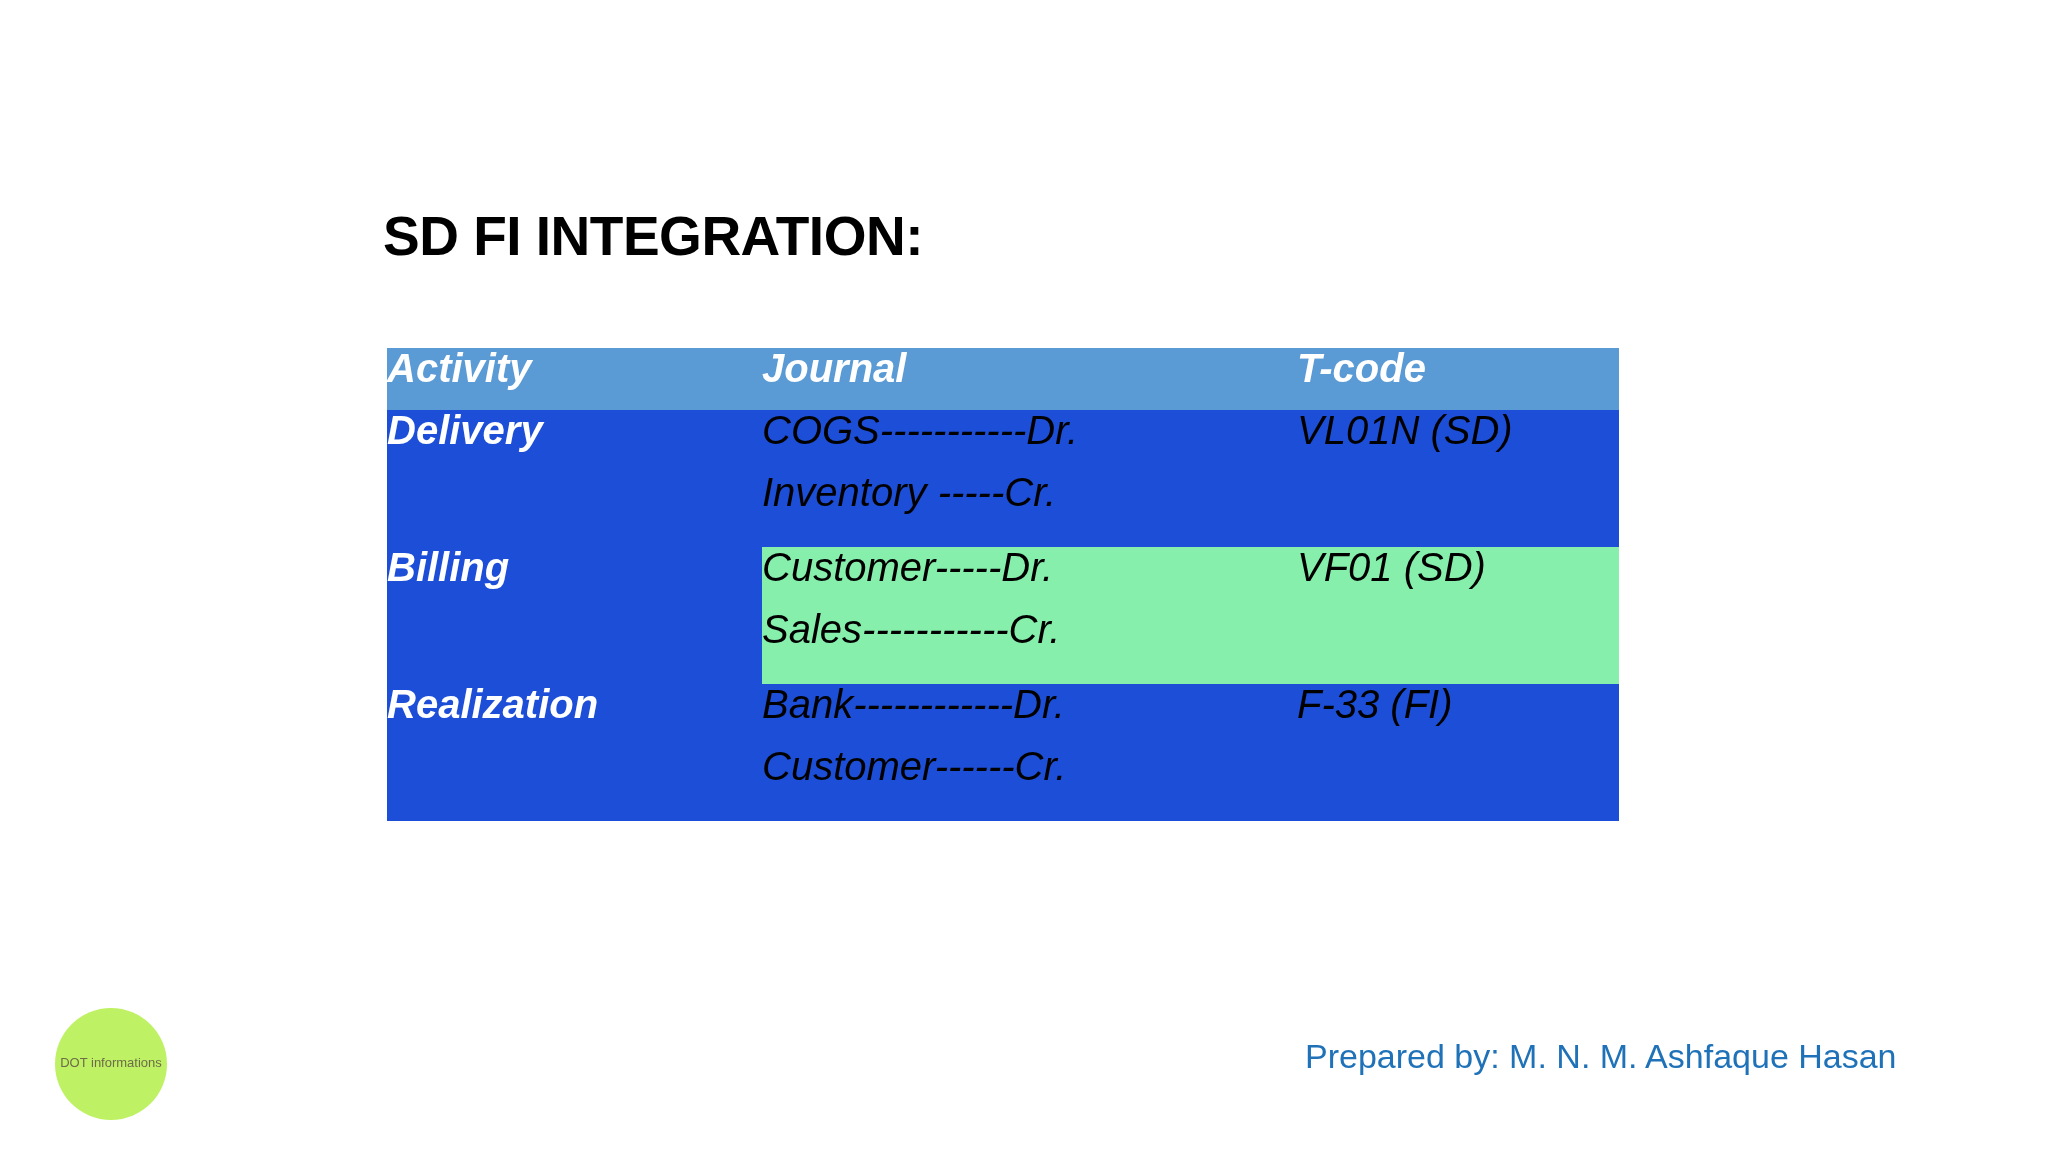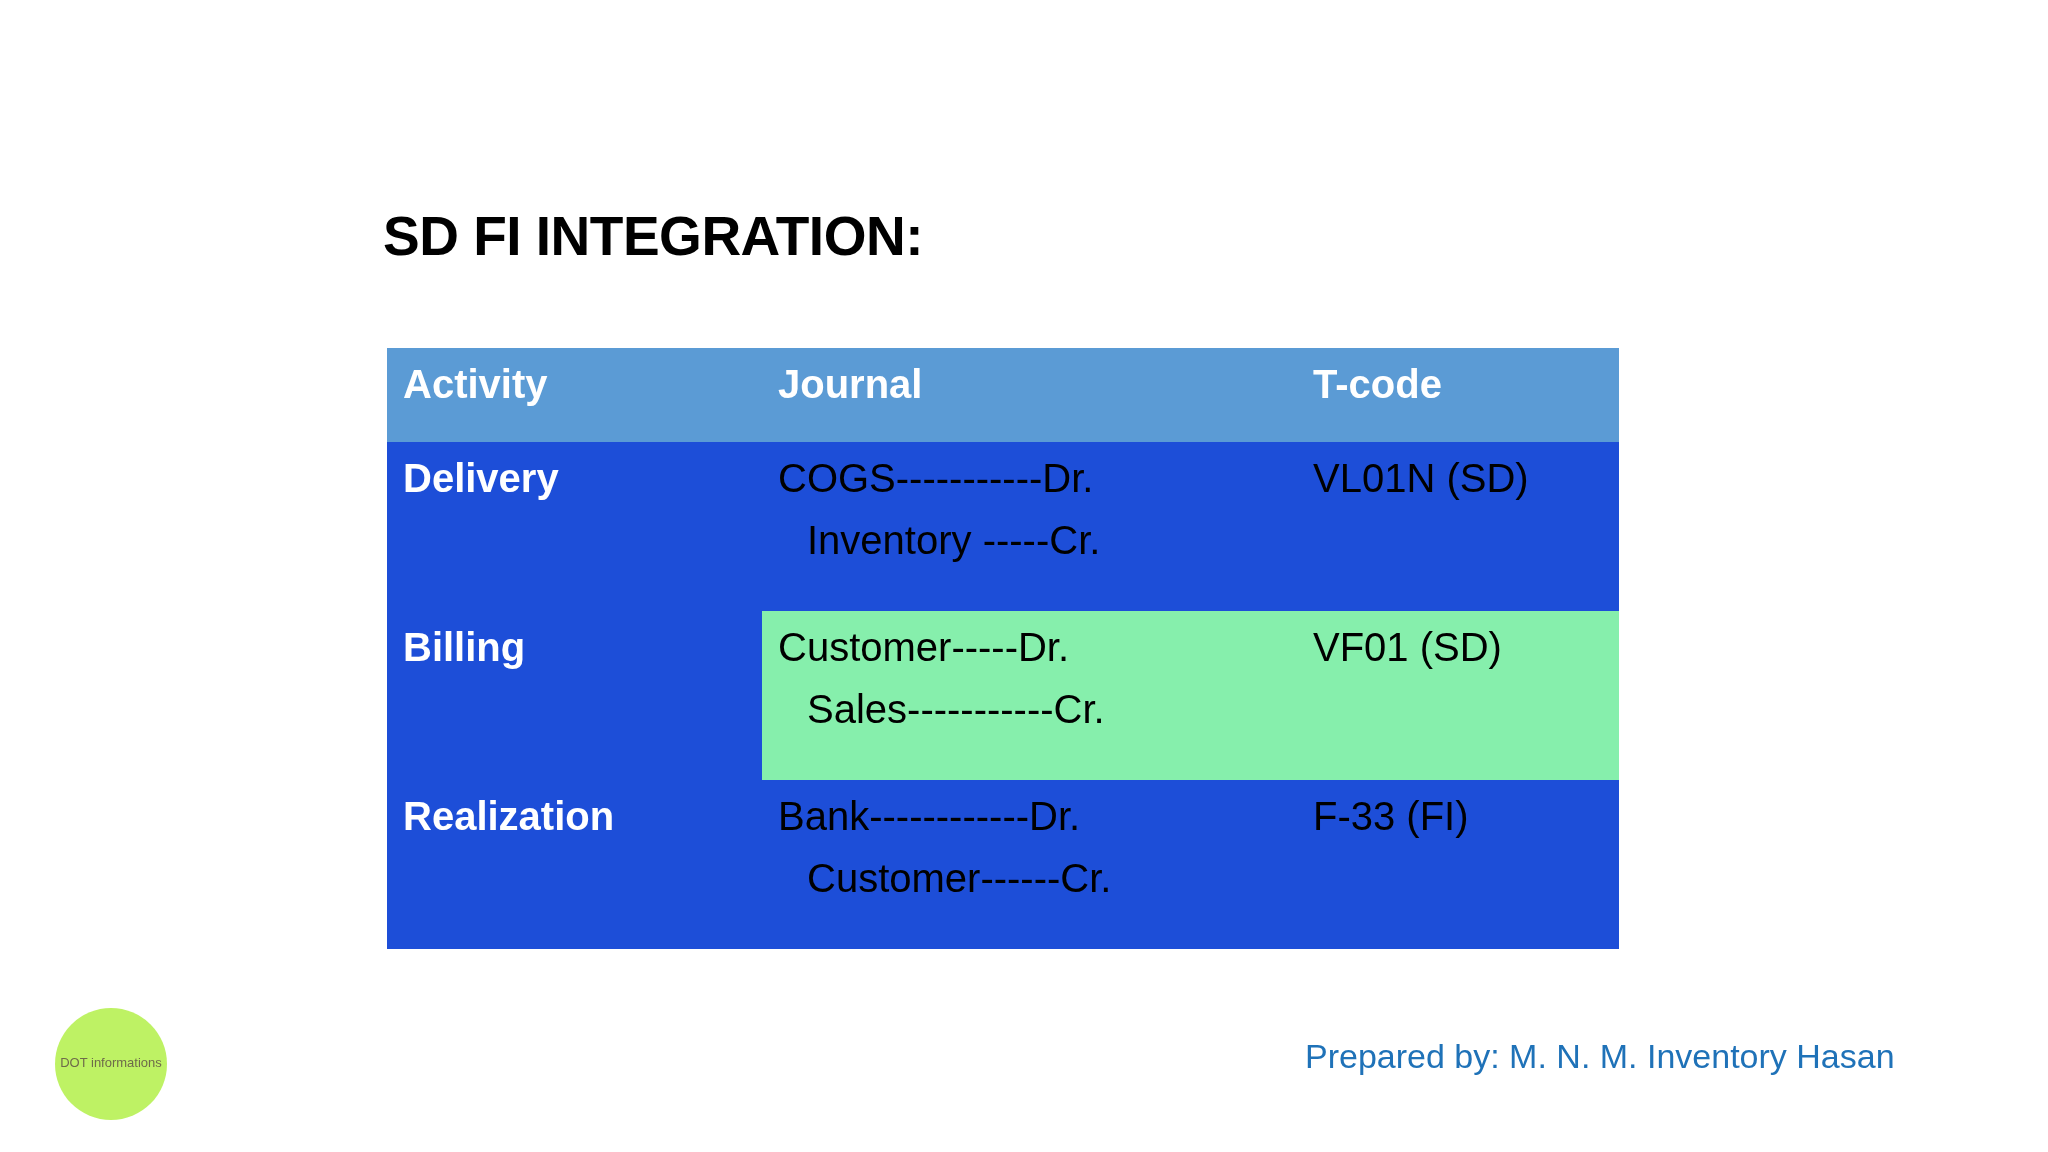--- a/index.html
+++ b/index.html
@@ -49,23 +49,24 @@
     border-spacing: 0;
     table-layout: fixed;
   }
   table.fi-table col.c-activity { width: 375px; }
   table.fi-table col.c-journal  { width: 535px; }
   table.fi-table col.c-tcode    { width: 322px; }
 
   table.fi-table th,
   table.fi-table td {
     vertical-align: top;
-    padding: 16px;
+    padding: 0;
     border: 0;
     background-clip: padding-box;
+    font-style: italic;
   }
 
   
   thead th {
     background: #5B9BD5;
     color: #ffffff;
     font-weight: bold;
     font-size: 40px;
     line-height: 1.0;
     height: 62px;
@@ -101,21 +102,21 @@
   td.journal-cell { border-right: 4px solid #ffffff; }
   tr.last-row td.journal-cell,
   tr.last-row td.tcode-cell { border-bottom: 0; }
 
   tr.shade-a td.journal-cell,
   tr.shade-a td.tcode-cell { background: #1d4ed8; }
   tr.shade-b td.journal-cell,
   tr.shade-b td.tcode-cell { background: #86efac; }
 
   .jline { display: block; white-space: pre; }
-  .jline.second { margin-top: 22px; margin-left: 29px; }
+  .jline.second { margin-top: 22px; }
 
   .row-tall td { height: 137px; }
 
   
   .footer-credit {
     position: absolute;
     left: 1305px;
     top: 1037px;
     font-size: 34px;
     color: #1F72B8;
@@ -189,19 +190,19 @@
             <span class="jline">Bank------------Dr.</span>
             <span class="jline second">Customer------Cr.</span>
           </td>
           <td class="tcode-cell">F-33 (FI)</td>
         </tr>
 
       </tbody>
     </table>
   </div>
 
-  <div class="footer-credit">Prepared by: M. N. M. Inventory Hasan</div>
+  <div class="footer-credit">Prepared by: M. N. M. Ashfaque Hasan</div>
 
   <div class="logo-badge">
     <span class="logo-text">DOT informations</span>
   </div>
 
 </div>
 
 </body></html>

